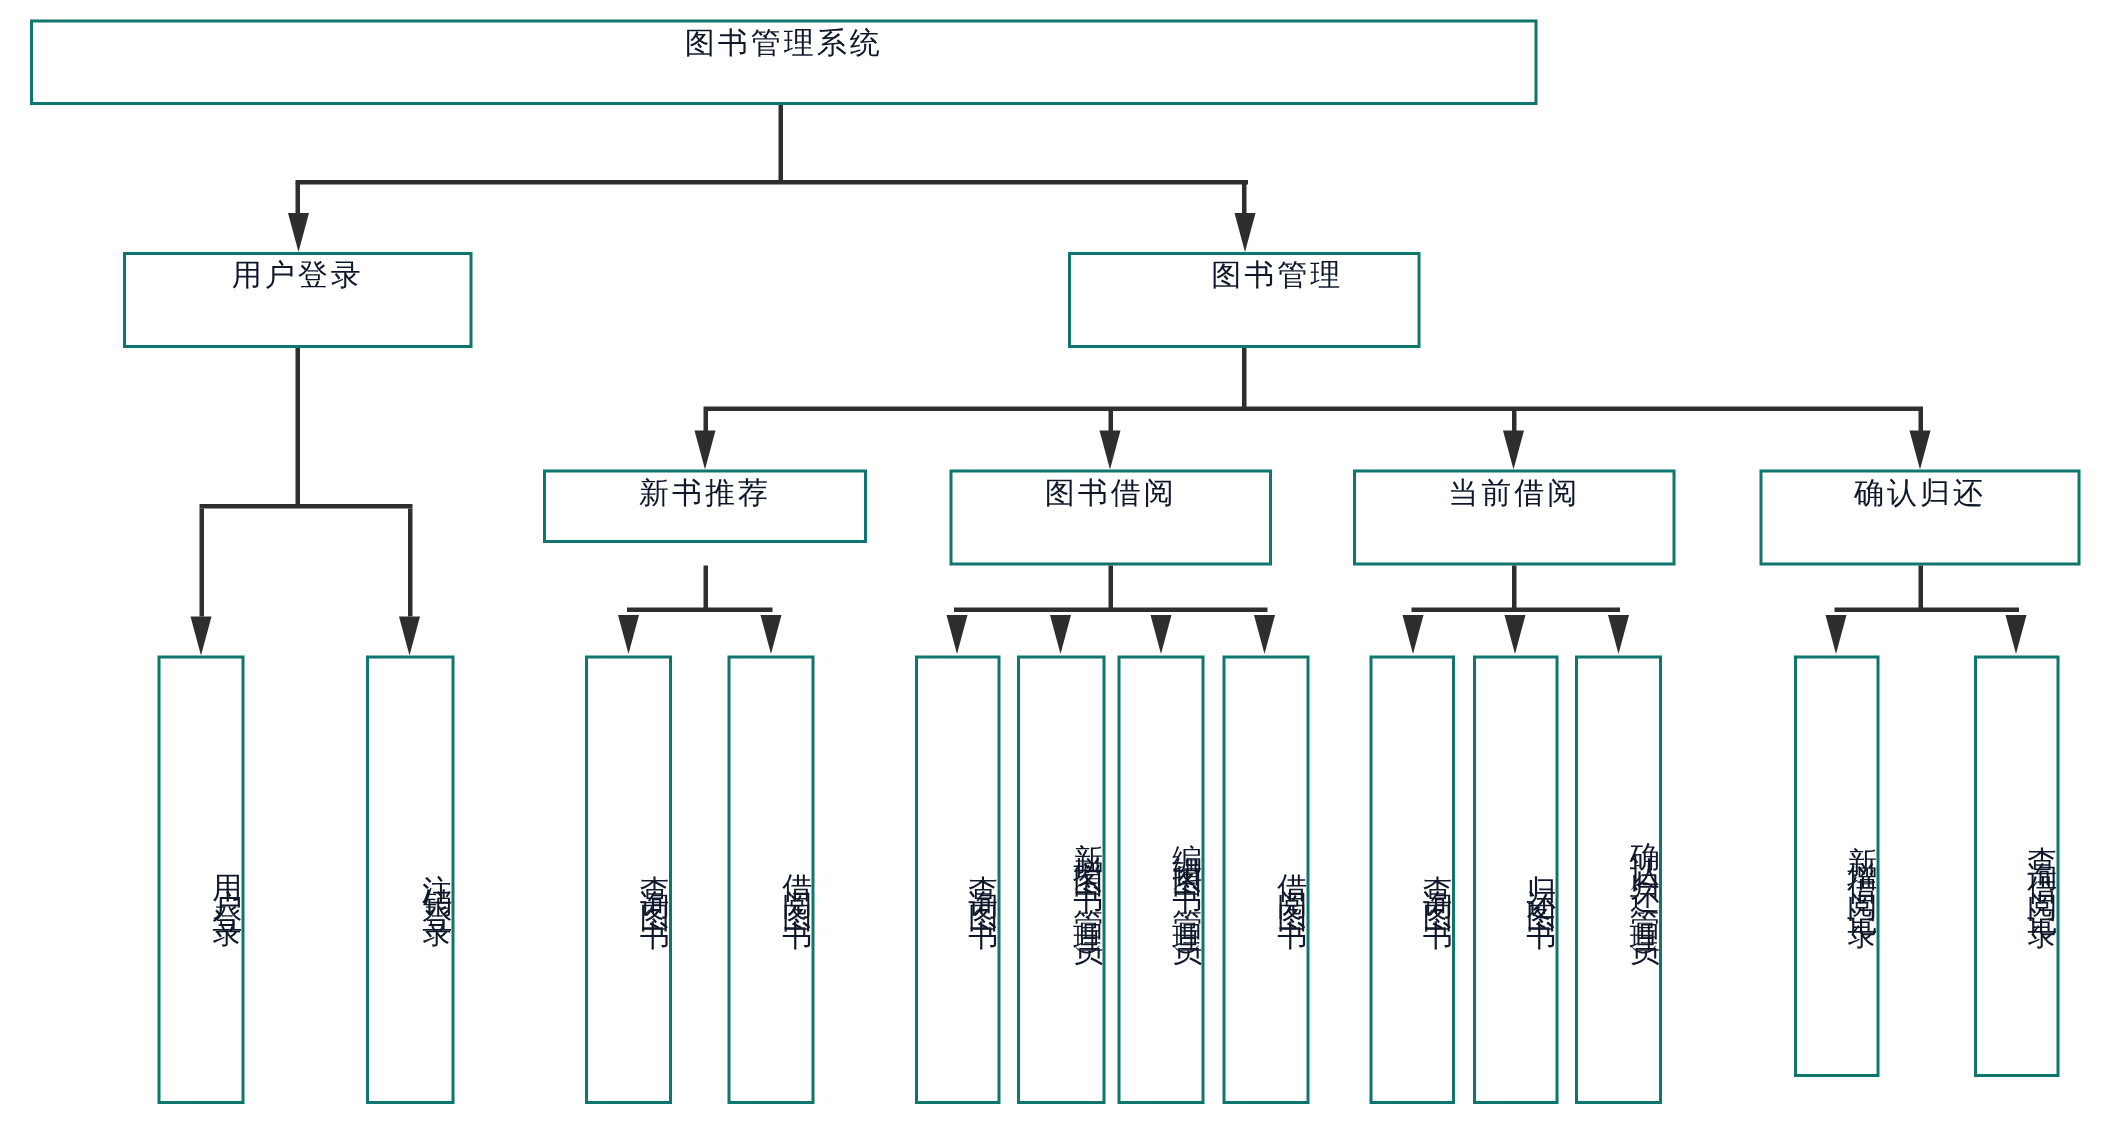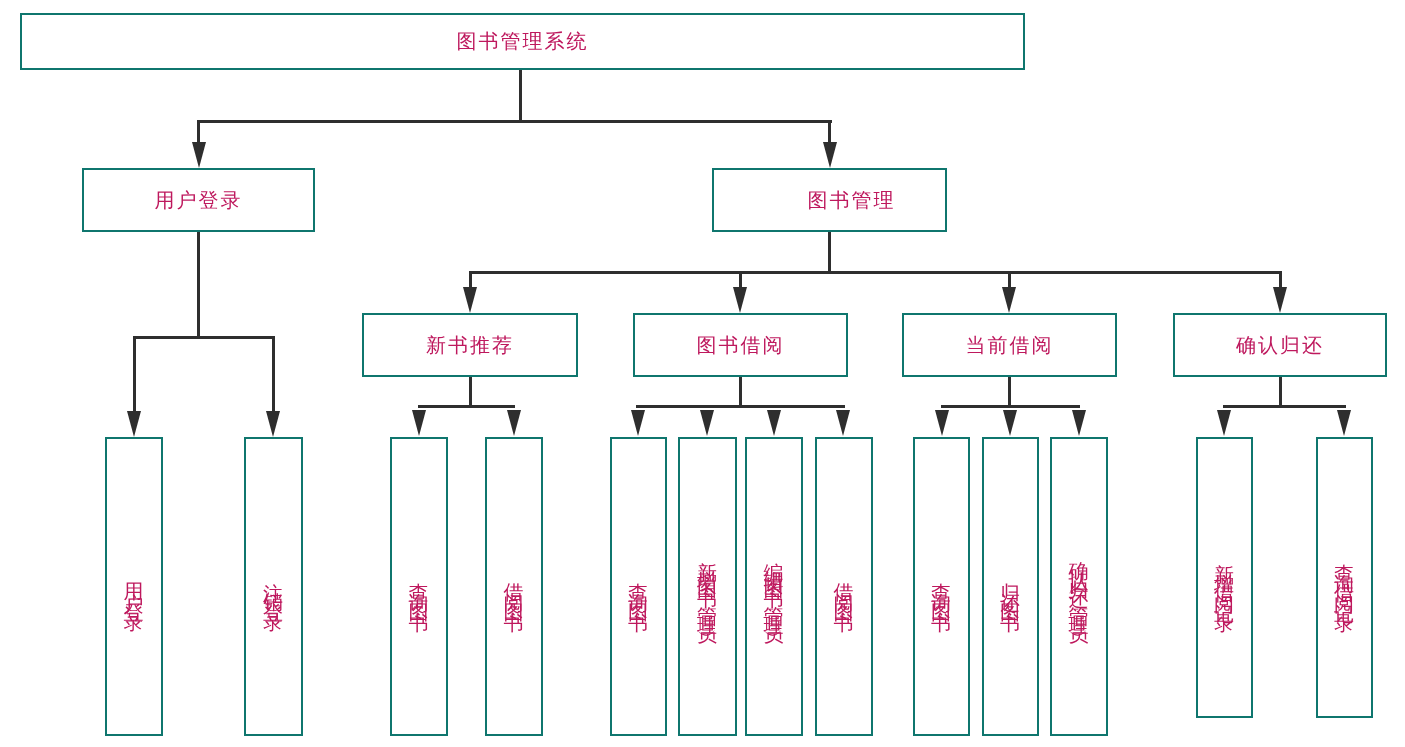--- a/index.html
+++ b/index.html
@@ -2,22 +2,22 @@
 <html><head>
 <meta charset="utf-8">
 <style>
   html,body { margin:0; padding:0; background:#ffffff; }
   .canvas {
     position:relative; width:1405px; height:747px; background:#ffffff;
     font-family:"Liberation Sans", sans-serif; overflow:hidden; color:#2b2b2b;
   }
   .box {
     position:absolute; box-sizing:border-box; background:#ffffff;
-    border:2px solid #0f766e; display:flex; align-items:center; justify-content:center;
-    color:#be185d;
+    border:2px solid #0f766e; display:flex; justify-content:center;
+    color:#0f172a;
   }
   .root-box { border-width:2px; }
   .h-label { font-size:20px; letter-spacing:2px; white-space:nowrap; }
   .v-box {
     writing-mode:vertical-rl; text-orientation:mixed;
     font-size:20px; letter-spacing:10px; line-height:1.0; padding:6px 0;
   }
   .v-tight { letter-spacing:9px; }
   .line { position:absolute; background:#2e2e2e; }
   .arrow {
@@ -64,21 +64,21 @@
   <div class="line" style="left:469px; top:271px; width:813px; height:3px;"></div>
   <div class="line" style="left:469px; top:274px; width:3px; height:14px;"></div>
   <div class="arrow" style="left:463px; top:287px;"></div>
   <div class="line" style="left:739px; top:274px; width:3px; height:14px;"></div>
   <div class="arrow" style="left:733px; top:287px;"></div>
   <div class="line" style="left:1008px; top:274px; width:3px; height:14px;"></div>
   <div class="arrow" style="left:1002px; top:287px;"></div>
   <div class="line" style="left:1279px; top:274px; width:3px; height:14px;"></div>
   <div class="arrow" style="left:1273px; top:287px;"></div>
 
-  <div class="box h-label" style="left:362px; top:313px; width:216px; height:64px;">
+  <div class="box h-label" style="left:362px; top:313px; width:216px; height:49px;">
     <span>新书推荐</span>
   </div>
   <div class="box h-label" style="left:902px; top:313px; width:215px; height:64px;">
     <span>当前借阅</span>
   </div>
   <div class="box h-label" style="left:633px; top:313px; width:215px; height:64px;">
     <span>图书借阅</span>
   </div>
   <div class="box h-label" style="left:1173px; top:313px; width:214px; height:64px;">
     <span>确认归还</span>

